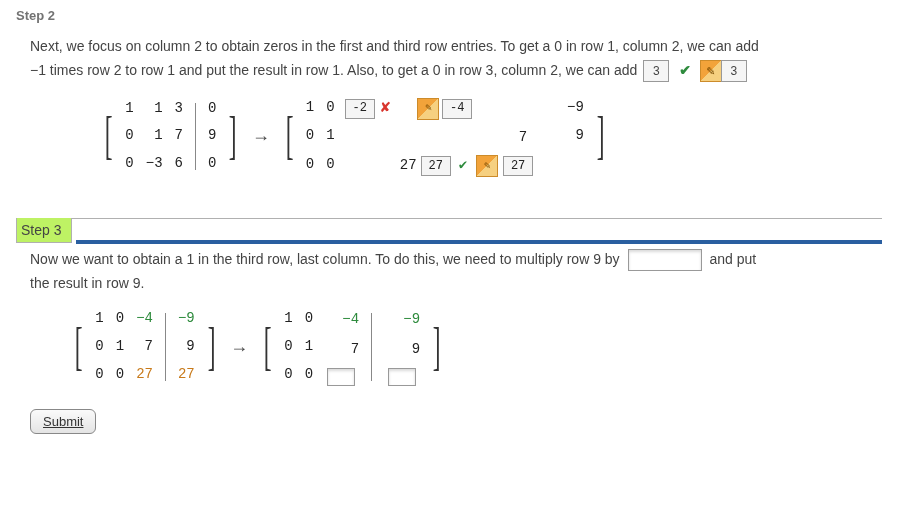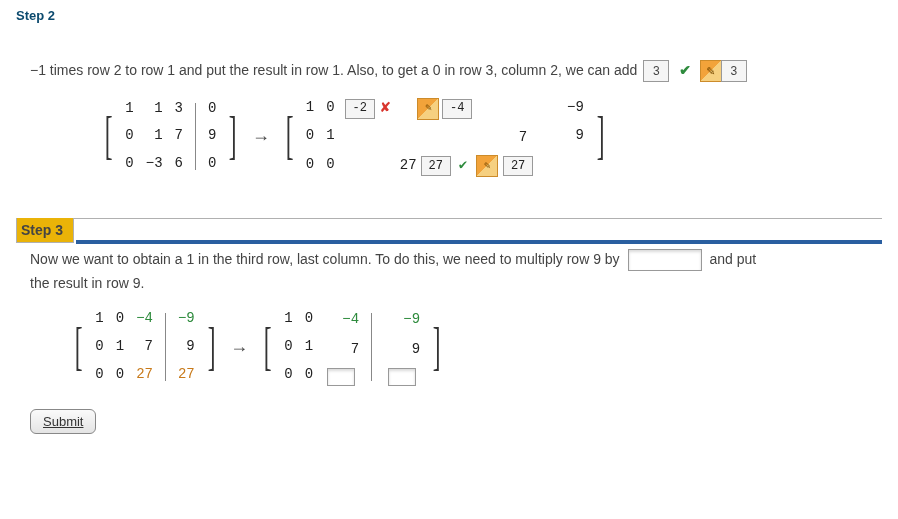--- a/index.html
+++ b/index.html
@@ -1,48 +1,48 @@
 <!DOCTYPE html>
 <html><head>
 <meta charset="utf-8">
 <style>
 *{box-sizing:border-box;margin:0;padding:0}
 body{font-family:Arial,Helvetica,sans-serif;font-size:14px;color:#333;background:#fff;width:898px;height:519px;overflow:hidden}
 .page{padding:8px 16px 16px 16px}
-.step-label{font-weight:bold;color:#0c4a6e;font-size:13px;margin-bottom:8px;display:block}
+.step-label{font-weight:bold;color:#737373;font-size:13px;margin-bottom:8px;display:block}
 .step-body{padding:4px 8px 16px 14px;line-height:1.7;color:#444}
 .inline-box{display:inline-flex;align-items:center;justify-content:center;min-width:26px;height:22px;border:1px solid #999;background:#f5f5f5;font-size:12px;padding:0 4px;vertical-align:middle;margin:0 2px}
 .check{color:#2e8b3d;font-weight:bold;margin:0 4px;font-size:14px;vertical-align:middle}
 .cross{color:#d9362e;font-weight:bold;margin:0 4px;font-size:16px;vertical-align:middle}
 .orange-pencil{width:22px;height:22px;display:inline-flex;align-items:center;justify-content:center;background:linear-gradient(135deg,#f2a33a 48%,#f6d080 50%);border:1px solid #cc8b2a;color:#7a4b00;font-size:11px;vertical-align:middle;margin:0 1px}
 .matrix-wrap{display:flex;align-items:center;gap:8px;margin:12px 0 12px 70px;font-family:'Courier New',monospace;font-size:14px;color:#222}
 .bracket{font-size:52px;font-weight:100;line-height:52px;font-family:serif;transform:scaleX(0.45);color:#333}
 .mtx{display:grid;gap:4px 12px;align-items:center;justify-items:end}
 .aug-bar{width:1px;background:#888;align-self:stretch;margin:6px 2px}
 .arrow{font-size:18px;color:#444;margin:0 6px}
 .field{display:inline-flex;align-items:center;justify-content:center;min-width:30px;height:20px;border:1px solid #999;background:#f5f5f5;font-size:12px;padding:0 4px}
 .empty-field{display:inline-block;min-width:74px;height:22px;border:1px solid #999;background:#fff;vertical-align:middle;box-shadow:inset 0 2px 3px rgba(0,0,0,.15);margin:0 4px}
 .sm-empty{min-width:28px;height:18px}
 .hi-green{color:#2e8b3d}
 .hi-orange{color:#c87a1a}
 .step3-header{border-top:1px solid #b0b0b0;margin-top:12px}
-.step3-title{display:inline-block;background:#eab308;border:1px solid #b0b0b0;border-top:none;padding:4px 10px 4px 4px;font-weight:bold;color:#444;position:relative;top:-1px}
+.step3-title{display:inline-block;background:#bef264;border:1px solid #b0b0b0;border-top:none;padding:4px 10px 4px 4px;font-weight:normal;color:#444;position:relative;top:-1px}
 .step3-bar{height:4px;background:#2a5fa0;margin-top:-4px;margin-left:60px}
 .btns{margin-top:22px;display:flex;gap:0;padding-left:0}
 .btn{border:1px solid #888;border-radius:6px;padding:4px 12px;background:linear-gradient(#fafafa,#e4e4e4);font-size:13px;color:#333;cursor:pointer}
 .btn u{text-decoration:underline}
 .subgrid{display:flex;align-items:stretch;gap:10px}
 </style>
 </head>
 <body>
 <div class="page">
 
 <span class="step-label">Step 2</span>
 <div class="step-body">
-  <br>
+  <span>Next, we focus on column 2 to obtain zeros in the first and third row entries. To get a 0 in row 1, column 2, we can add</span><br>
   <span>−1 times row 2 to row 1 and put the result in row 1. Also, to get a 0 in row 3, column 2, we can add</span>
   <span class="inline-box">3</span>
   <span class="check">✔</span>
   <span class="orange-pencil">✎</span><span class="inline-box" style="margin-left:-2px">3</span>
   <br>
 
   
   <div class="matrix-wrap">
     <span class="bracket">[</span>
     <div class="subgrid">

